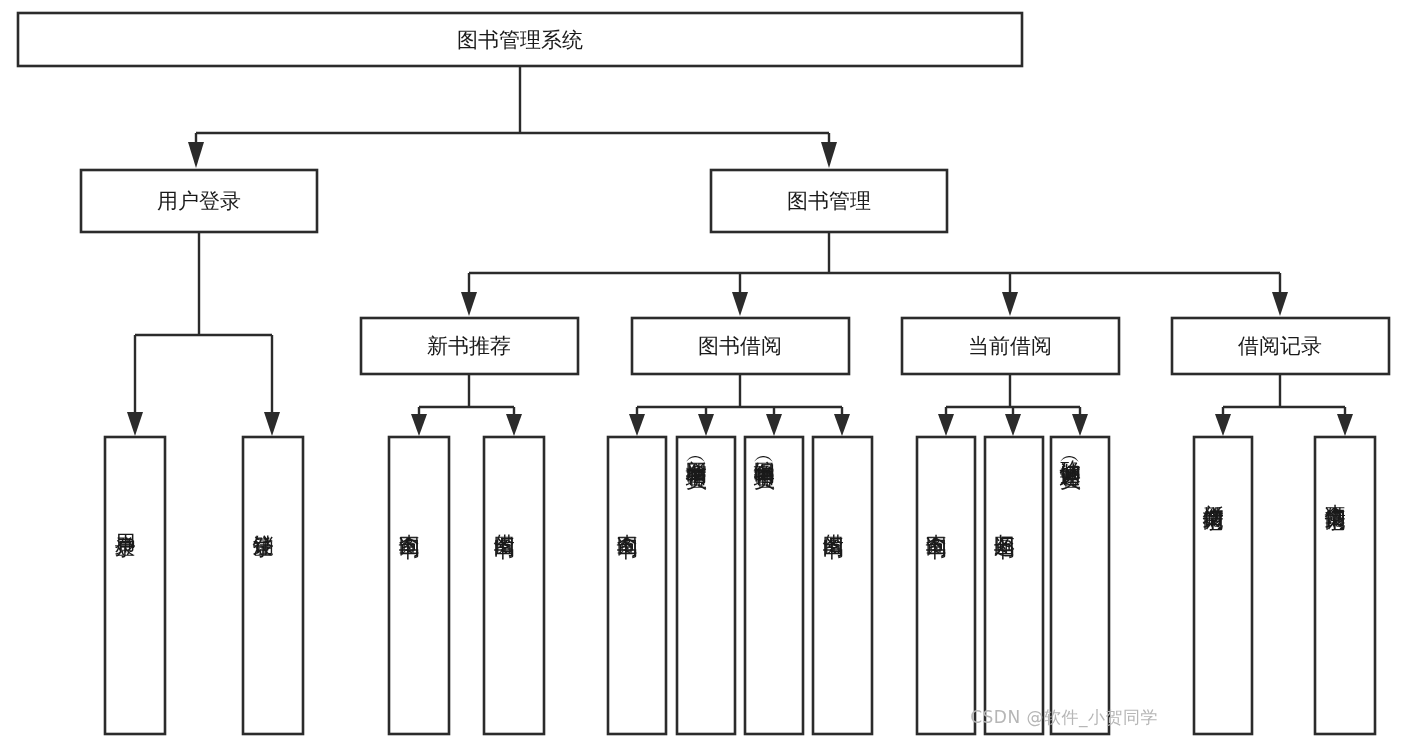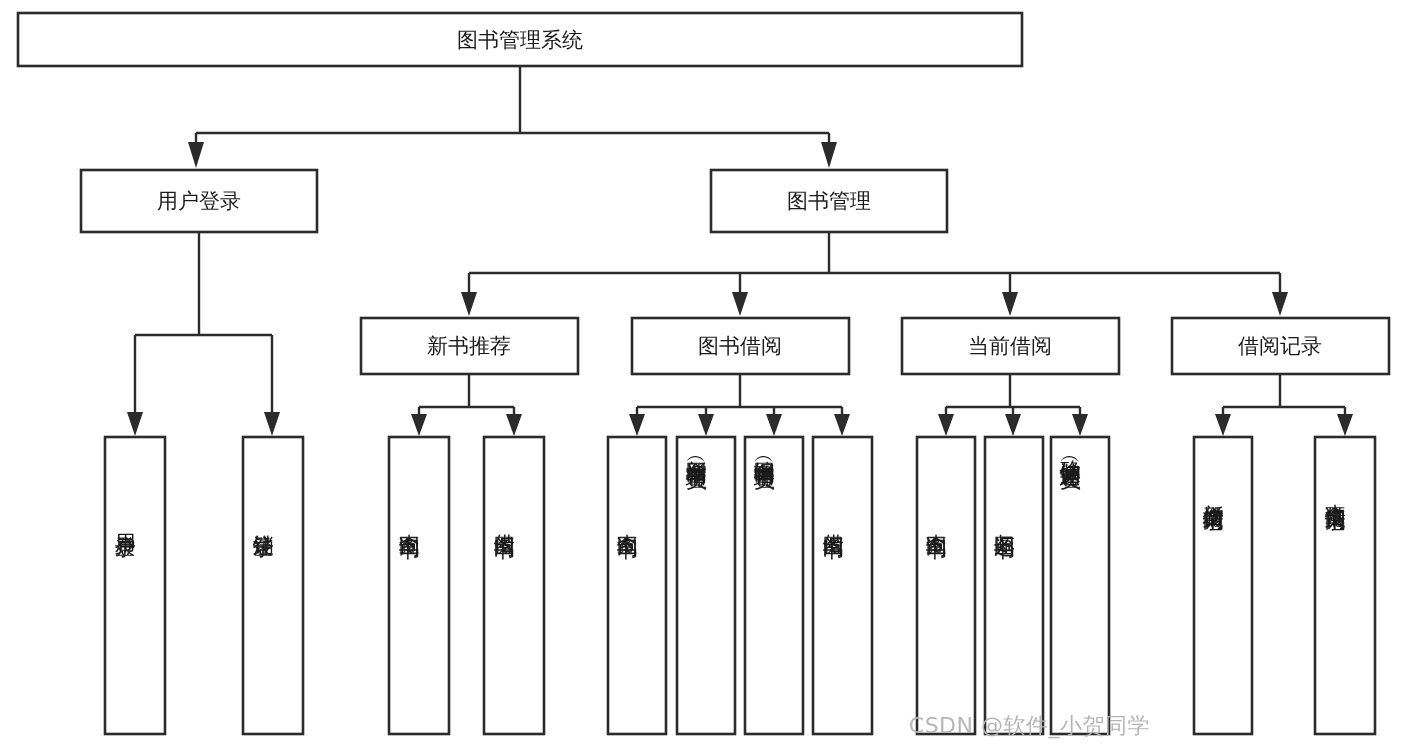--- a/index.html
+++ b/index.html
@@ -10,20 +10,21 @@
   body {
     width: 1405px;
     height: 747px;
     font-family: "DejaVu Sans", "Liberation Sans", sans-serif;
     overflow: hidden;
   }
   #diagram-root {
     position: relative;
     width: 1162px;
     height: 747px;
+    padding-left: 8px;
   }
   svg.canvas {
     position: absolute;
     top: 0;
     left: 0;
     width: 1405px;
     height: 747px;
   }
   .node-box {
     fill: #ffffff;
@@ -57,23 +58,23 @@
     line-height: 1.06;
     color: #1a1a1a;
     letter-spacing: 1.5px;
     white-space: nowrap;
     text-align: left;
     pointer-events: none;
   }
   .watermark {
     position: absolute;
     right: 12px;
-    bottom: 6px;
-    font-family: "DejaVu Sans", "Liberation Sans", sans-serif;
-    font-size: 22px;
+    bottom: 18px;
+    font-family: "DejaVu Sans", "Liberation Sans", sans-serif;
+    font-size: 17px;
     color: #b6b6b6;
     white-space: nowrap;
     letter-spacing: 0.5px;
   }
 </style>
 </head>
 <body>
 
 <div id="diagram-root">
 

